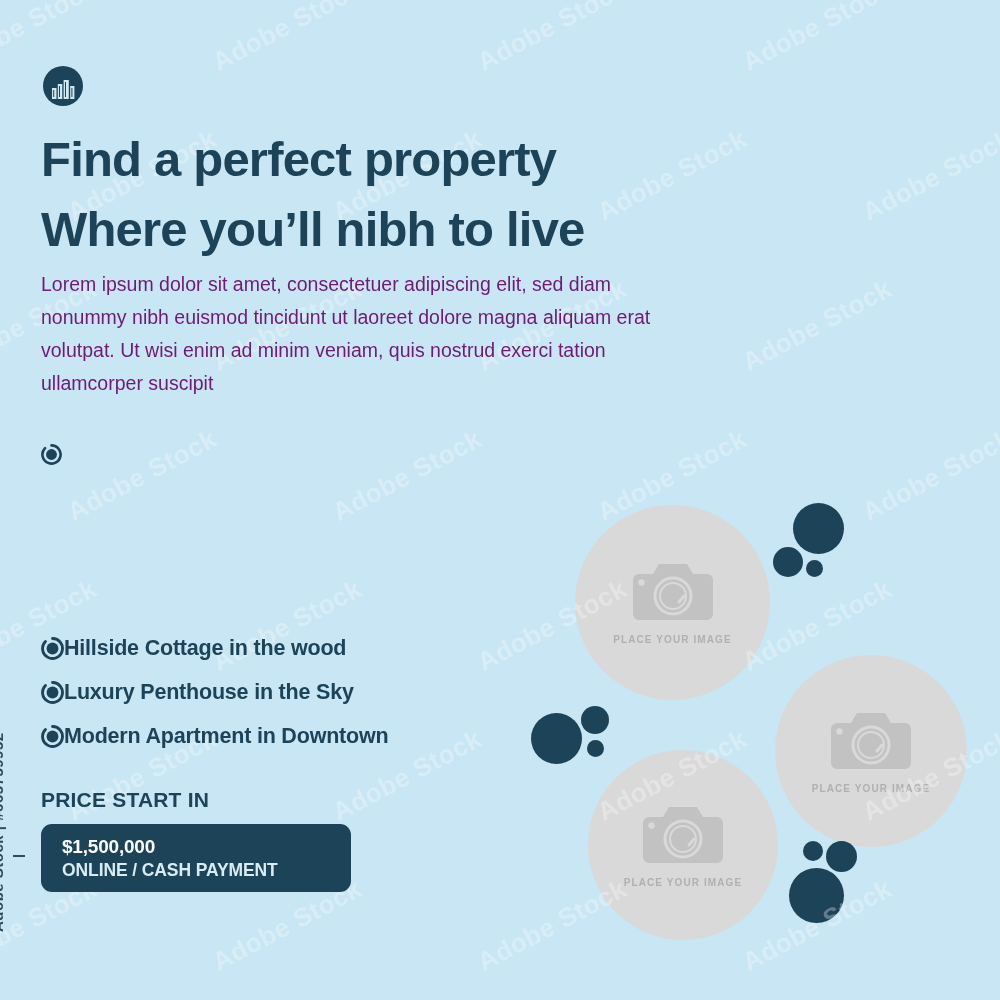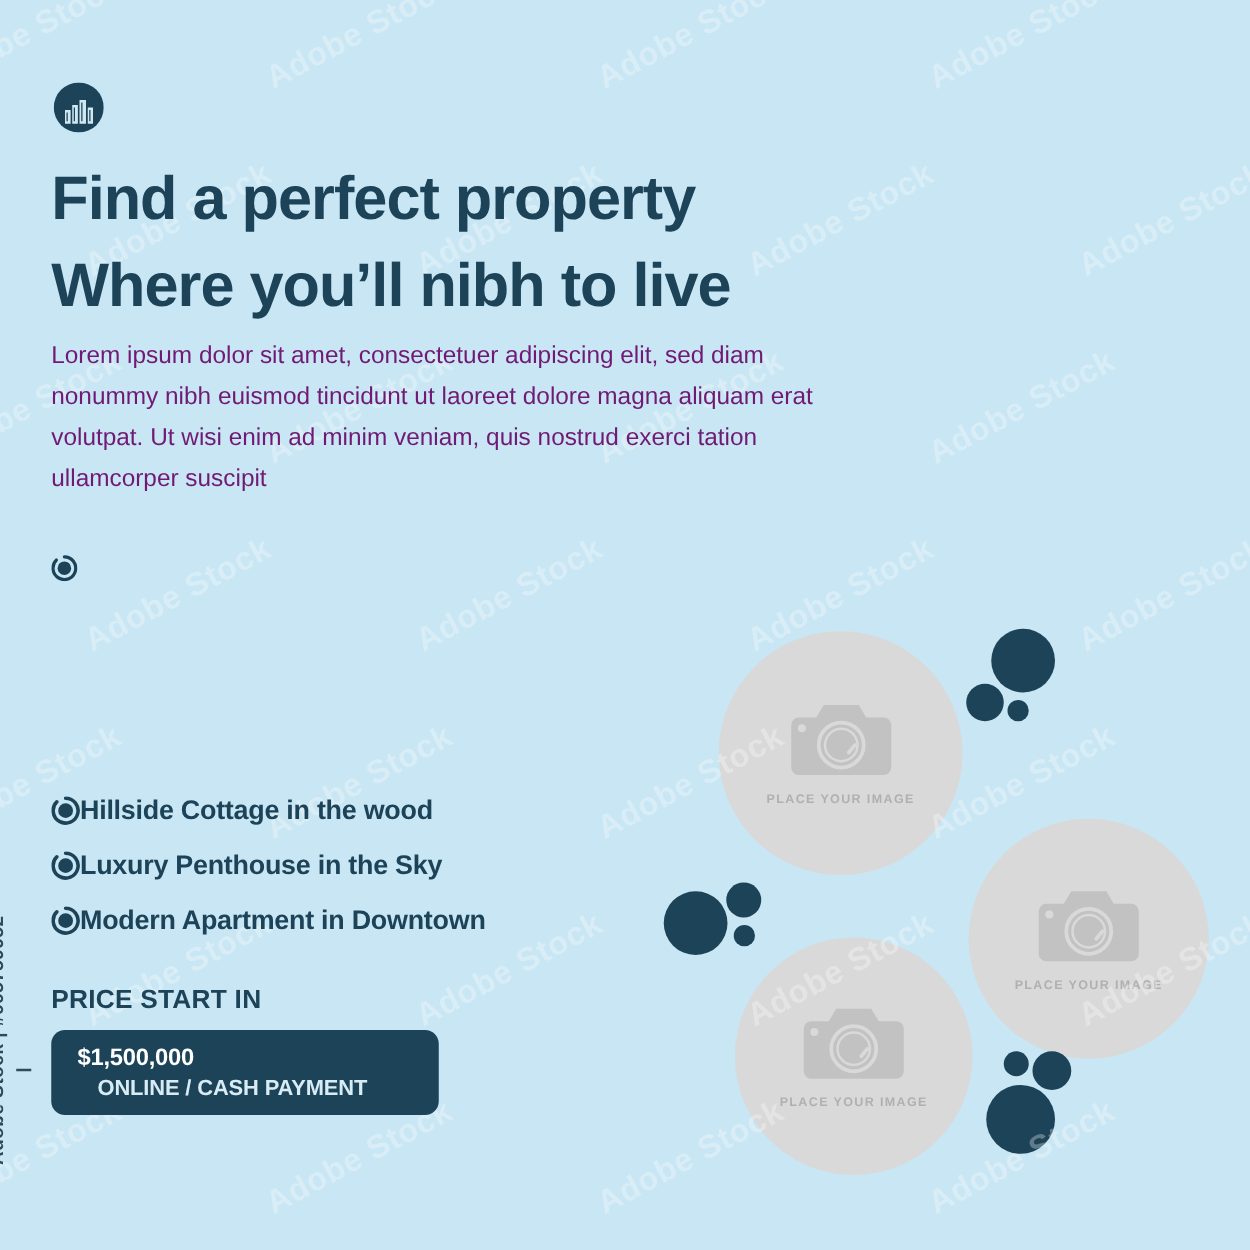--- a/index.html
+++ b/index.html
@@ -181,21 +181,20 @@
     color: #ffffff;
     line-height: 25px;
     letter-spacing: -0.2px;
   }
   .price-terms {
     font-size: 17.5px;
     font-weight: 700;
     color: #d8ecf5;
     line-height: 22px;
     letter-spacing: -0.1px;
-    margin-left: 16px;
   }
 
   
   .deco-layer {
     position: absolute;
     inset: 0;
     z-index: 2;
   }
   .img-circle {
     position: absolute;

